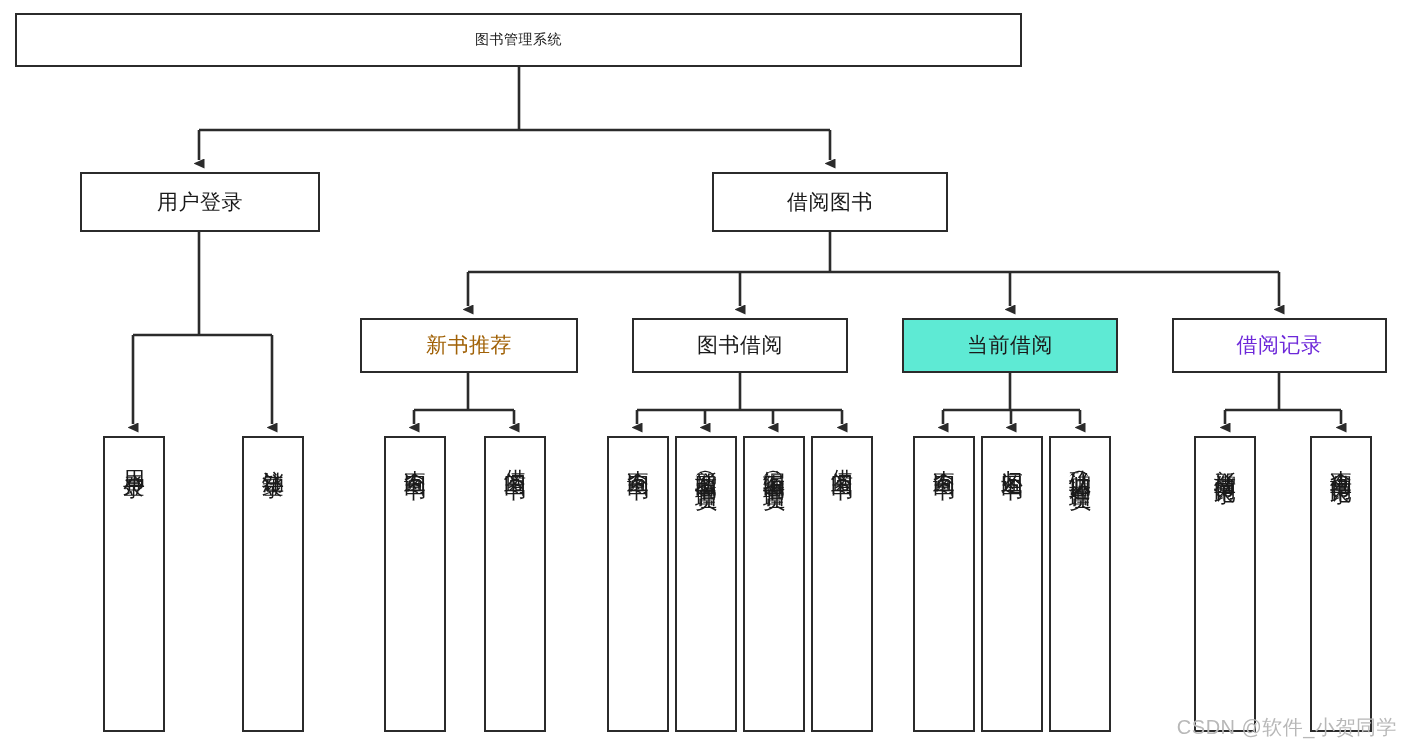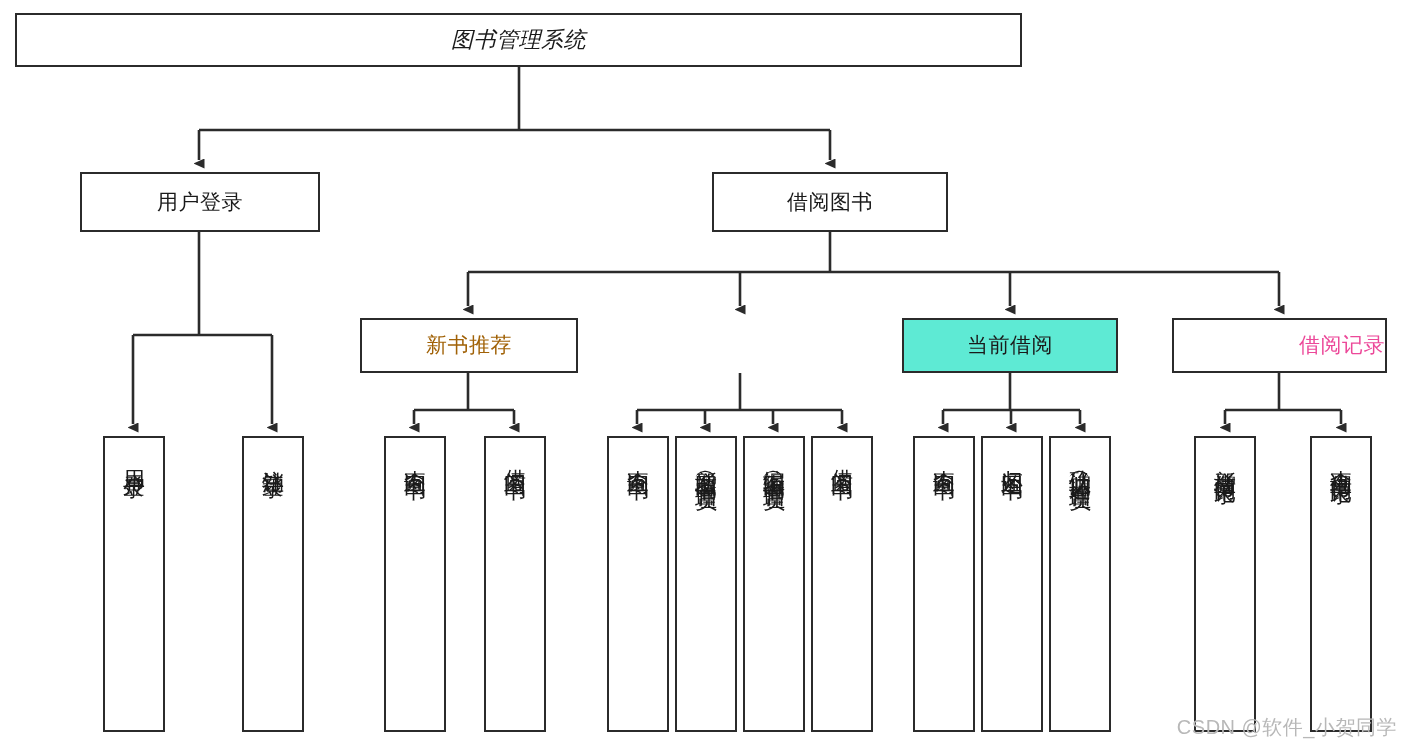--- a/index.html
+++ b/index.html
@@ -39,22 +39,21 @@
   .node-label {
     display: block;
     line-height: 1.08;
     letter-spacing: 0.5px;
     white-space: nowrap;
   }
   .node.horizontal .node-label {
     font-size: 21px;
   }
   .node.root .node-label {
-    font-size: 22px;
-    font-style: italic;
+    font-size: 14px;
   }
   .node.vertical {
     align-items: flex-start;
     padding-top: 14px;
   }
   .node.vertical .node-label {
     writing-mode: vertical-rl;
     text-orientation: upright;
     font-size: 22px;
     letter-spacing: 3px;
@@ -134,24 +133,27 @@
   <div class="node horizontal" style="left: 80px; top: 172px; width: 240px; height: 60px; border-color: rgb(43, 43, 43); background: rgb(255, 255, 255); color: rgb(26, 26, 26);">
     <span class="node-label">用户登录</span>
   </div>
   <div class="node horizontal" style="left: 712px; top: 172px; width: 236px; height: 60px; border-color: rgb(43, 43, 43); background: rgb(255, 255, 255); color: rgb(26, 26, 26);">
     <span class="node-label">借阅图书</span>
   </div>
 
   <div class="node horizontal" style="left: 360px; top: 318px; width: 218px; height: 55px; border-color: rgb(43, 43, 43); background: rgb(255, 255, 255); color: #a16207;">
     <span class="node-label">新书推荐</span>
   </div>
+  <div class="node horizontal" style="left: 632px; top: 318px; width: 216px; height: 55px; border-color: rgb(43, 43, 43); background: rgb(255, 255, 255); color: rgb(26, 26, 26);">
+    <span class="node-label">图书借阅</span>
+  </div>
   <div class="node horizontal" style="left: 902px; top: 318px; width: 216px; height: 55px; border-color: rgb(43, 43, 43); background: #5eead4; color: rgb(26, 26, 26); align-items: center;">
     <span class="node-label">当前借阅</span>
   </div>
-  <div class="node horizontal" style="left: 1172px; top: 318px; width: 215px; height: 55px; border-color: rgb(43, 43, 43); background: rgb(255, 255, 255); color: #ec4899; justify-content: flex-end;">
+  <div class="node horizontal" style="left: 1172px; top: 318px; width: 215px; height: 55px; border-color: rgb(43, 43, 43); background: rgb(255, 255, 255); color: #6d28d9;">
     <span class="node-label">借阅记录</span>
   </div>
 
   <div class="node vertical" style="left: 103px; top: 436px; width: 62px; height: 296px; border-color: rgb(43, 43, 43); background: rgb(255, 255, 255); color: rgb(26, 26, 26);">
     <span class="node-label">用户登录</span>
   </div>
   <div class="node vertical" style="left: 242px; top: 436px; width: 62px; height: 296px; border-color: rgb(43, 43, 43); background: rgb(255, 255, 255); color: rgb(26, 26, 26);">
     <span class="node-label">注销登录</span>
   </div>
   <div class="node vertical" style="left: 384px; top: 436px; width: 62px; height: 296px; border-color: rgb(43, 43, 43); background: rgb(255, 255, 255); color: rgb(26, 26, 26);">

